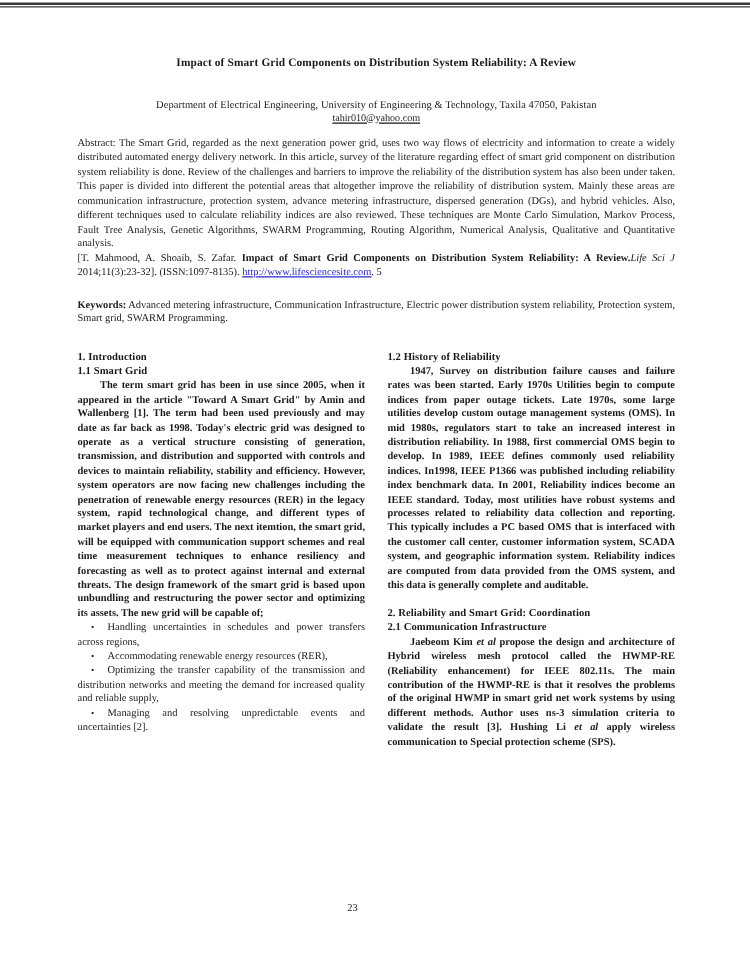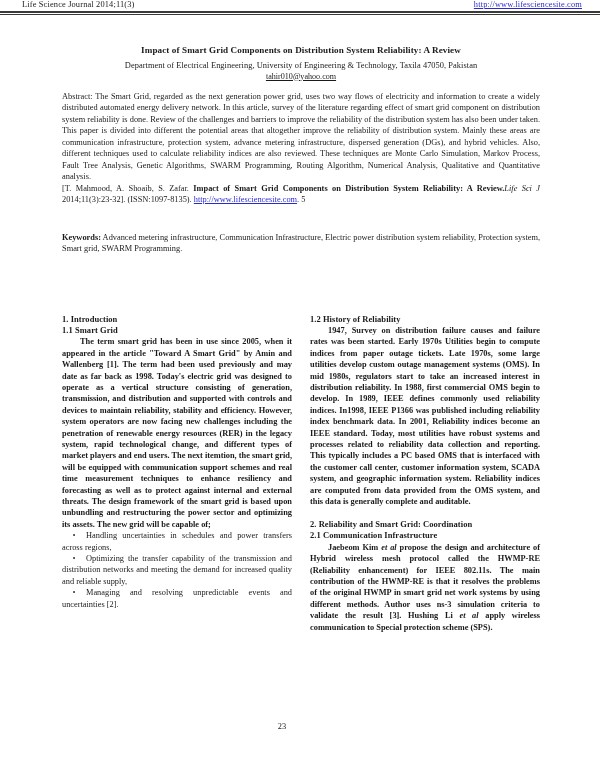--- a/index.html
+++ b/index.html
@@ -62,21 +62,21 @@
     letter-spacing: .1px;
   }
   .authors {
     margin-top: 13px;
     text-align: center;
     font-weight: bold;
     font-size: 8.7px;
     letter-spacing: .1px;
   }
   .affiliation {
-    margin-top: 6px;
+    margin-top: 24px;
     text-align: center;
     font-size: 8.4px;
     letter-spacing: .05px;
   }
   .email-line {
     margin-top: 1.5px;
     text-align: center;
     font-size: 8.1px;
   }
   .email-line .email {
@@ -98,36 +98,35 @@
     line-height: 11.5px;
     text-align: justify;
   }
   .citation .bold { font-weight: bold; }
   .citation .ital { font-style: italic; }
   .citation .link {
     color: #2a2ad0;
     text-decoration: underline;
   }
   .keywords {
-    margin-top: 26px;
+    margin-top: 14px;
     font-size: 8.35px;
     line-height: 11.5px;
     text-align: justify;
   }
   .keywords b { font-weight: bold; }
 
   
   .columns {
     margin-top: 19px;
     display: flex;
     gap: 18px;
   }
   .col {
     width: 230px;
-    margin-top: 40px;
   }
   .sec-head {
     font-weight: bold;
     font-size: 8.5px;
     line-height: 11.4px;
     letter-spacing: .05px;
   }
   .sec-head.spaced { margin-top: 11.5px; }
   .para {
     font-size: 8.35px;
@@ -163,24 +162,20 @@
     width: 564px;
     text-align: center;
     font-size: 8.4px;
   }
 </style>
 </head>
 <body>
 
 <div class="page">
 
-  <div class="runhead">
-    <span>Life Science Journal 2014;11(3)</span>
-    <span class="jurl">http://www.lifesciencesite.com</span>
-  </div>
   <div class="rule-thick"></div>
   <div class="rule-thin"></div>
 
   <div class="content">
 
     <div class="doc-title">Impact of Smart Grid Components on Distribution System Reliability: A Review</div>
     <div class="affiliation">Department of Electrical Engineering, University of Engineering &amp; Technology, Taxila 47050, Pakistan</div>
     <div class="email-line">
       <span class="email">tahir010@yahoo.com</span>
     </div>
@@ -201,20 +196,23 @@
 
       <div class="col">
         <div class="sec-head">1. Introduction</div>
         <div class="sec-head">1.1 Smart Grid</div>
         <div class="para">The term smart grid has been in use since 2005, when it appeared in the article "Toward A Smart Grid" by Amin and Wallenberg [1]. The term had been used previously and may date as far back as 1998. Today's electric grid was designed to operate as a vertical structure consisting of generation, transmission, and distribution and supported with controls and devices to maintain reliability, stability and efficiency. However, system operators are now facing new challenges including the penetration of renewable energy resources (RER) in the legacy system, rapid technological change, and different types of market players and end users. The next itemtion, the smart grid, will be equipped with communication support schemes and real time measurement techniques to enhance resiliency and forecasting as well as to protect against internal and external threats. The design framework of the smart grid is based upon unbundling and restructuring the power sector and optimizing its assets. The new grid will be capable of;</div>
 
         <div class="bullet">
           <span class="b-glyph">•</span><span>Handling uncertainties in schedules and power transfers across regions,</span>
         </div>
         <div class="bullet">
+          <span class="b-glyph">•</span><span>Accommodating renewable energy resources (RER),</span>
+        </div>
+        <div class="bullet">
           <span class="b-glyph">•</span><span>Optimizing the transfer capability of the transmission and distribution networks and meeting the demand for increased quality and reliable supply,</span>
         </div>
         <div class="bullet">
           <span class="b-glyph">•</span><span>Managing and resolving unpredictable events and uncertainties [2].</span>
         </div>
       </div>
 
       <div class="col">
         <div class="sec-head">1.2 History of Reliability</div>
         <div class="para">1947, Survey on distribution failure causes and failure rates was been started. Early 1970s Utilities begin to compute indices from paper outage tickets. Late 1970s, some large utilities develop custom outage management systems (OMS). In mid 1980s, regulators start to take an increased interest in distribution reliability. In 1988, first commercial OMS begin to develop. In 1989, IEEE defines commonly used reliability indices. In1998, IEEE P1366 was published including reliability index benchmark data. In 2001, Reliability indices become an IEEE standard. Today, most utilities have robust systems and processes related to reliability data collection and reporting. This typically includes a PC based OMS that is interfaced with the customer call center, customer information system, SCADA system, and geographic information system. Reliability indices are computed from data provided from the OMS system, and this data is generally complete and auditable.</div>

